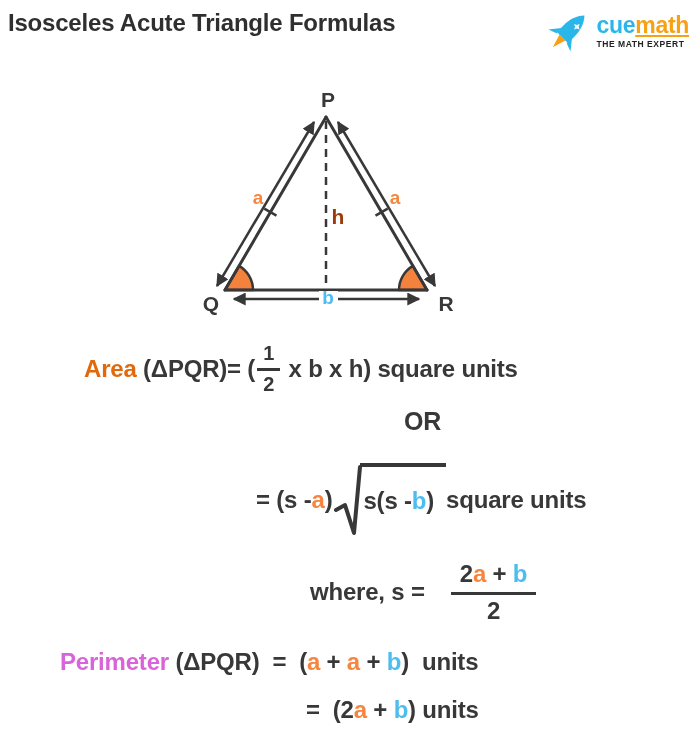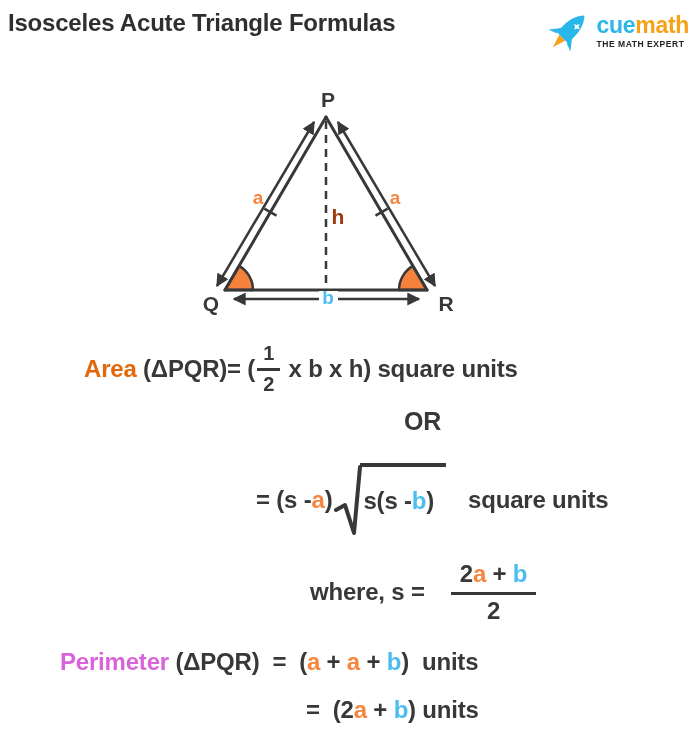--- a/index.html
+++ b/index.html
@@ -10,21 +10,21 @@
   .title {
     position:absolute; left:8px; top:9px;
     font-size:24px; font-weight:700; color:#2f2f2f; letter-spacing:-0.2px;text-align:center;
   }
   
   .logo { position:absolute; top:6px; right:8px; display:flex; align-items:center; gap:3px; }
   .logo-rocket { width:50px; height:50px; }
   .logo-text { display:flex; flex-direction:column; line-height:1; }
   .brand { font-size:23px; font-weight:700; letter-spacing:-0.3px; }
   .brand .cue { color:#29b7ea;margin-top:34px; }
-  .brand .math { color:#f7a216; }
+  .brand .math { color:#f7a216;text-decoration:underline; }
   .tagline { font-size:8.5px; font-weight:700; color:#222; letter-spacing:0.55px; margin-top:3px; }
   
   .diagram { position:absolute; left:190px; top:85px; width:290px; height:235px; }
   .diagram text { font-family:"Liberation Sans", sans-serif; font-weight:700; }
   .vtx { font-size:21px; fill:#383838; }
   .lbl-a { font-size:19px; fill:#f5853f; }
   .lbl-b { font-size:19px; fill:#4dbdf0; }
   .lbl-h { font-size:21px; fill:#9c3a0b; }
   
   .formula {
@@ -42,21 +42,21 @@
   .frac .den { padding-top:2px; }
   .frac.small { font-size:20px; }
   .frac.big .num { padding:0 9px 4px; border-bottom-width:3.5px; }
   .area-line { left:84px; top:340px; height:58px; }
   .or-line { left:404px; top:406px; height:30px; font-size:25px; }
   .heron-line { left:256px; top:462px; height:76px; }
   .sqrt-group { display:inline-flex; align-items:stretch; height:74px; margin-left:2px; }
   .rad-sign { width:28px; height:74px; flex:none; }
   .rad-sign polyline { fill:none; stroke:#383838; stroke-width:4; stroke-linecap:round; stroke-linejoin:round; }
   .radicand { border-top:4px solid #383838; display:flex; align-items:center; padding:4px 12px 6px 3px; margin-left:-2px; }
-  .heron-suffix { margin-left:22px; }
+  .heron-suffix { margin-left:0; }
   .where-line { left:310px; top:556px; height:72px; gap:24px; font-size:24px; }
   .peri-line-1 { left:60px; top:645px; height:34px; }
   .peri-line-2 { left:306px; top:694px; height:32px; }
 </style>
 </head>
 <body>
 
 <div class="title">Isosceles Acute Triangle Formulas</div>
 
 <div class="logo">

